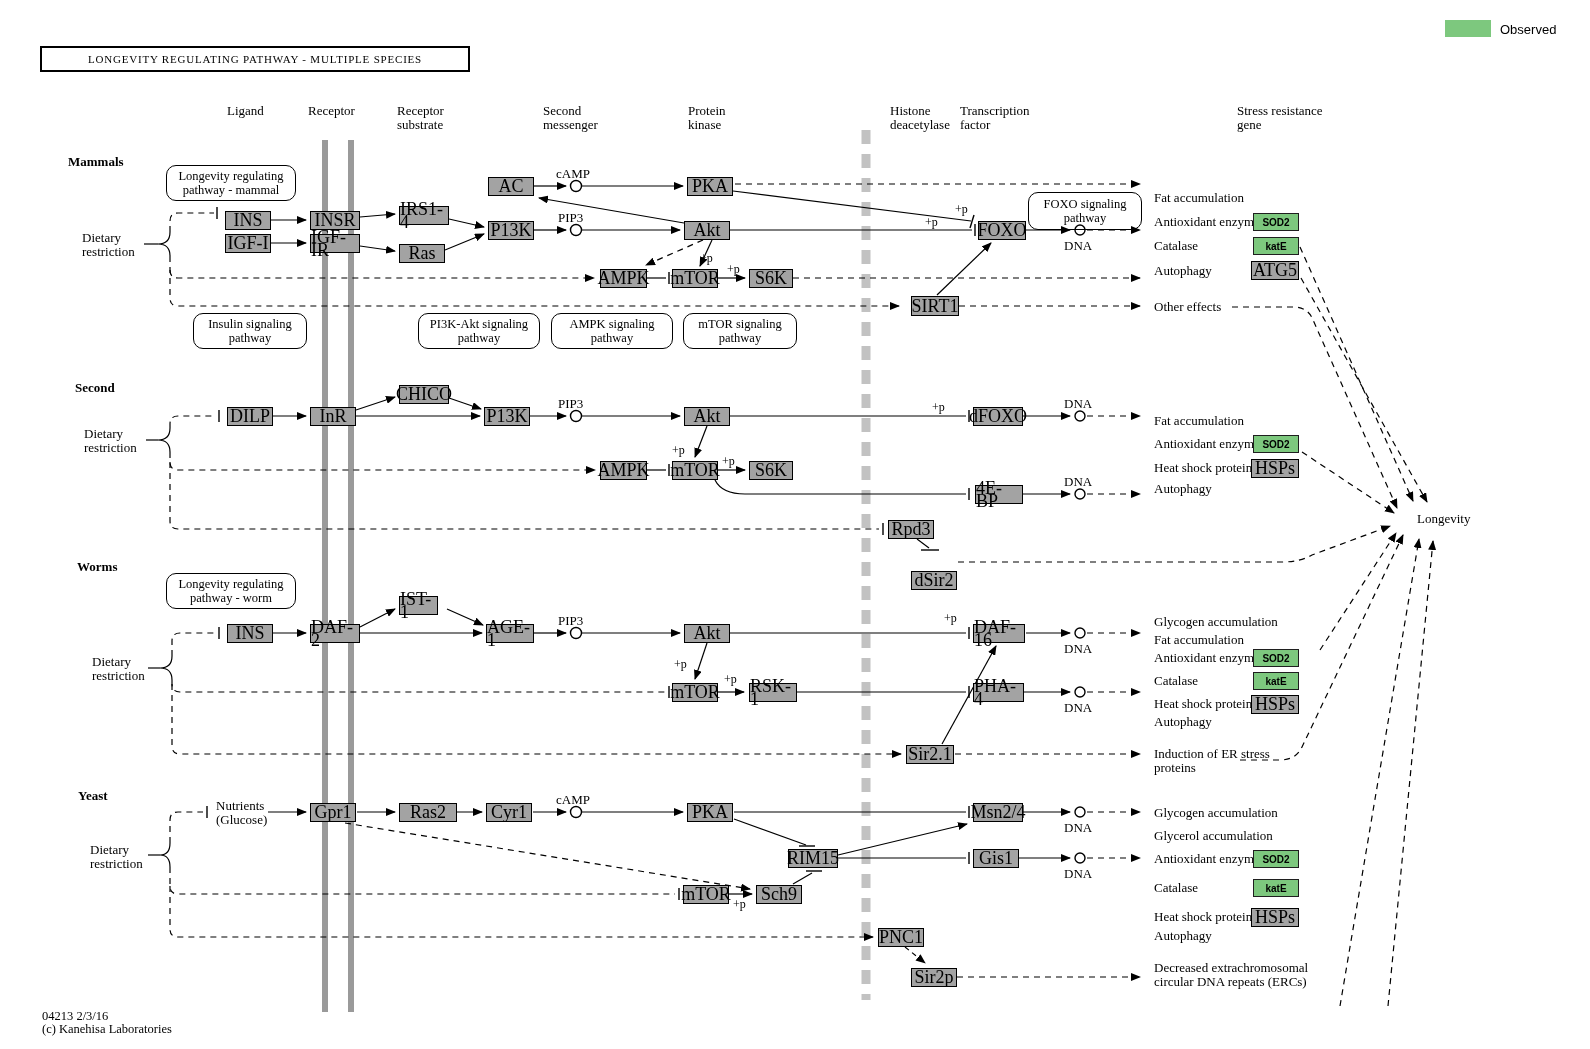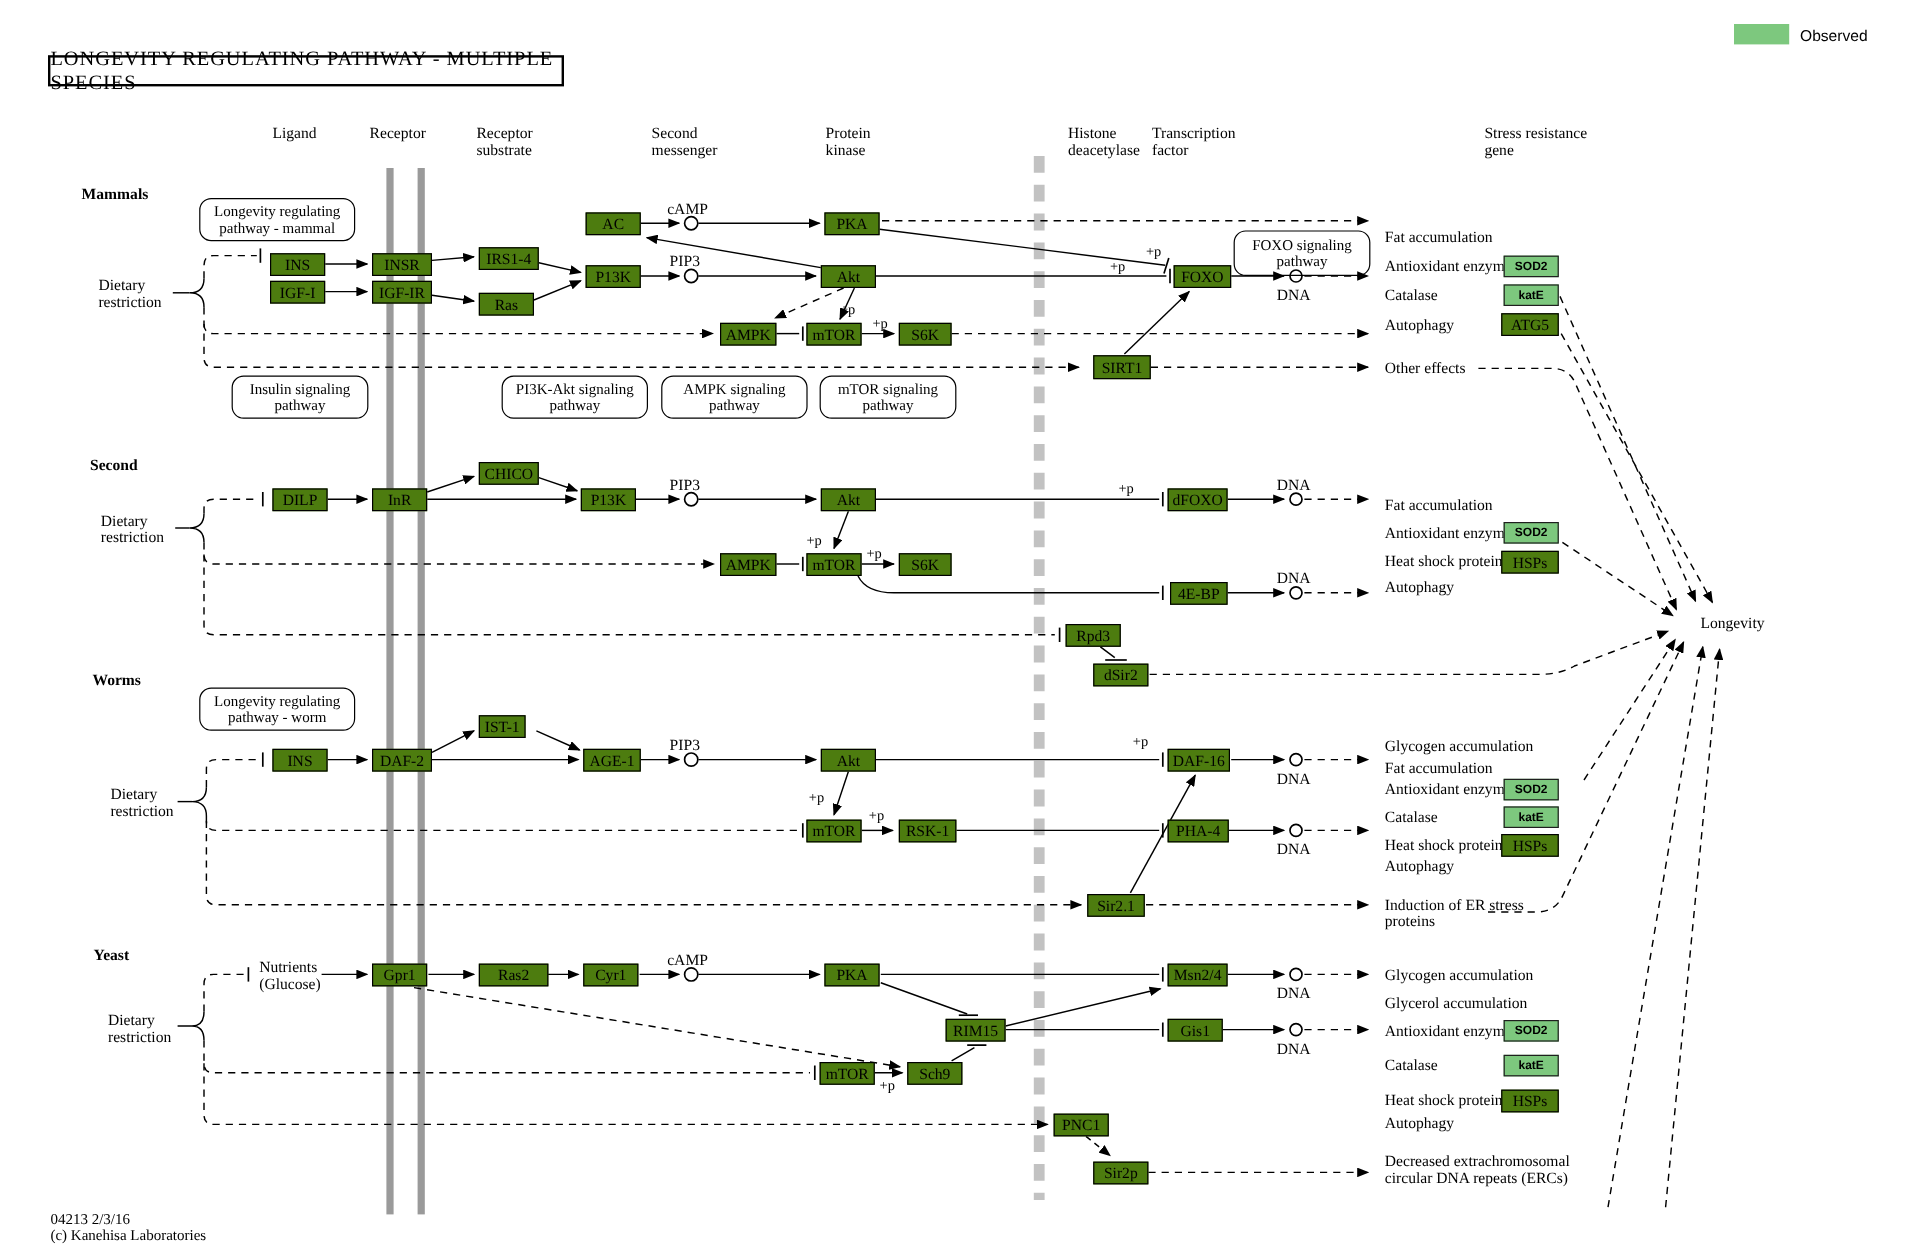--- a/index.html
+++ b/index.html
@@ -3,32 +3,32 @@
 <meta charset="utf-8">
 <style>
   html,body{margin:0;padding:0;background:#fff}
   #c{position:relative;width:1590px;height:1049px;background:#fff;color:#000;
      font-family:"Liberation Serif","DejaVu Serif",serif;overflow:hidden}
   #lines{position:absolute;left:0;top:0}
   .t{position:absolute;font-size:13px;line-height:13.5px;white-space:nowrap}
   .w{white-space:normal}
   .bd{font-weight:bold}
   .col{position:absolute;font-size:13px;line-height:13.5px}
-  .b{position:absolute;border:1.4px solid #000;background:#4d7c0f;box-sizing:border-box;
-     display:flex;align-items:center;justify-content:center;font-size:13px;line-height:13px}
+  .b{position:absolute;border:1.4px solid #000;background:#a3a3a3;box-sizing:border-box;
+     display:flex;align-items:center;justify-content:center;font-size:18px;line-height:13px}
   .g{background:#7dc87e;border:1px solid #1f1f1f;
      font-family:"Liberation Sans","DejaVu Sans",sans-serif;font-size:10px;font-weight:bold}
   .n{position:absolute;border:1.2px solid #000;border-radius:10px;box-sizing:border-box;
      display:flex;align-items:center;justify-content:center;text-align:center;
      font-size:12.5px;line-height:14px;background:transparent;padding:1px 3px}
   .pp{position:absolute;font-size:12px;line-height:12px}
   .dna{position:absolute;font-size:13px;line-height:13px}
   .ttl{position:absolute;left:40px;top:46px;width:430px;height:26px;border:2px solid #000;
        box-sizing:border-box;display:flex;align-items:center;justify-content:center;
-       font-size:17px;letter-spacing:.8px}
+       font-size:11px;letter-spacing:.8px}
   .leg{position:absolute;font-family:"Liberation Sans","DejaVu Sans",sans-serif;font-size:13px}
   .sw{position:absolute;left:1445px;top:20px;width:46px;height:17px;background:#7dc87e}
   .ftr{position:absolute;font-size:12.5px;line-height:13px}
 </style>
 </head>
 <body>
 
 <div id="c">
 
 <svg id="lines" width="1590" height="1049" stroke="#000" fill="none" stroke-width="1.2">
@@ -241,21 +241,21 @@
 <div class="b" style="left:399px;top:385px;width:50px;height:19px">CHICO</div>
 <div class="b" style="left:484px;top:407px;width:46px;height:19px">P13K</div>
 <div class="t" style="left:558px;top:397px">PIP3</div>
 <div class="b" style="left:684px;top:407px;width:46px;height:19px">Akt</div>
 <div class="b" style="left:600px;top:461px;width:47px;height:19px">AMPK</div>
 <div class="b" style="left:672px;top:461px;width:46px;height:19px">mTOR</div>
 <div class="b" style="left:749px;top:461px;width:44px;height:19px">S6K</div>
 <div class="b" style="left:973px;top:407px;width:50px;height:19px">dFOXO</div>
 <div class="b" style="left:975px;top:485px;width:48px;height:19px">4E-BP</div>
 <div class="b" style="left:888px;top:520px;width:46px;height:19px">Rpd3</div>
-<div class="b" style="left:911px;top:553px;width:46px;height:19px">dSir2</div>
+<div class="b" style="left:911px;top:571px;width:46px;height:19px">dSir2</div>
 <div class="pp" style="left:672px;top:444px">+p</div>
 <div class="pp" style="left:722px;top:455px">+p</div>
 <div class="pp" style="left:932px;top:401px">+p</div>
 <div class="dna" style="left:1064px;top:397px">DNA</div>
 <div class="dna" style="left:1064px;top:475px">DNA</div>
 <div class="t" style="left:1154px;top:414px">Fat accumulation</div>
 <div class="t" style="left:1154px;top:437px">Antioxidant enzyme</div>
 <div class="b g" style="left:1253px;top:435px;width:46px;height:18px">SOD2</div>
 <div class="t" style="left:1154px;top:461px">Heat shock protein</div>
 <div class="b" style="left:1251px;top:459px;width:48px;height:19px">HSPs</div>

